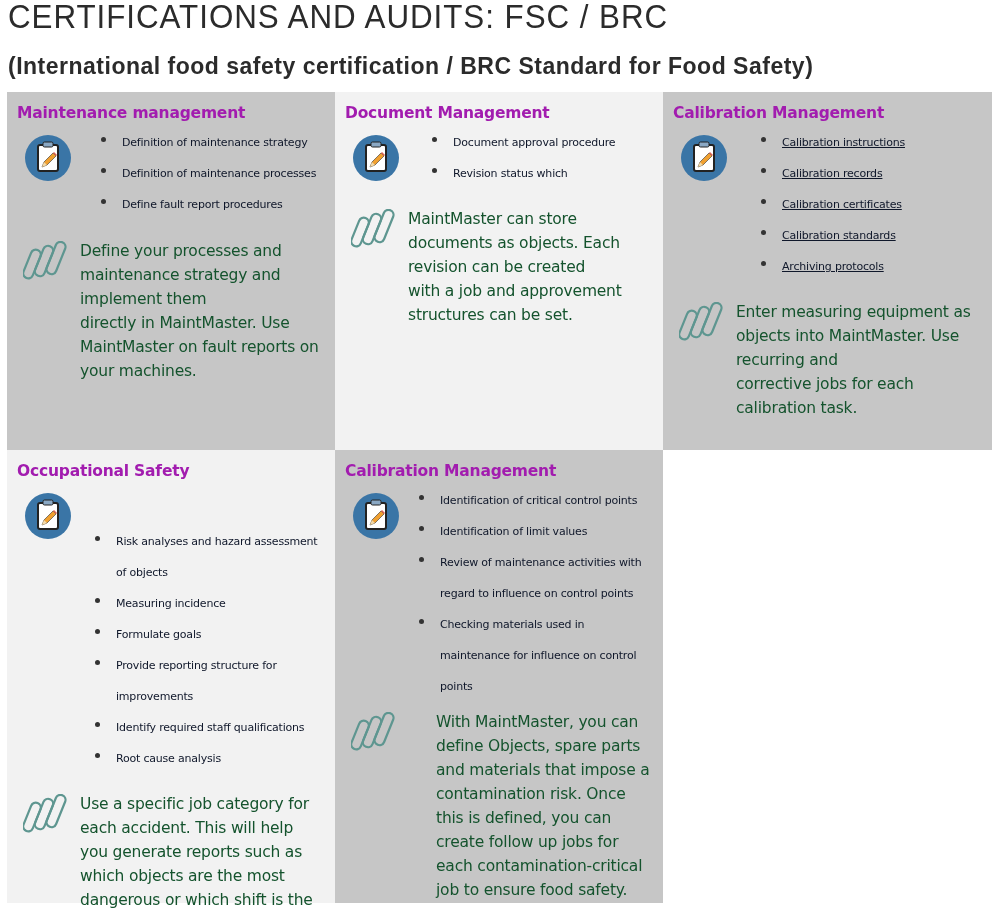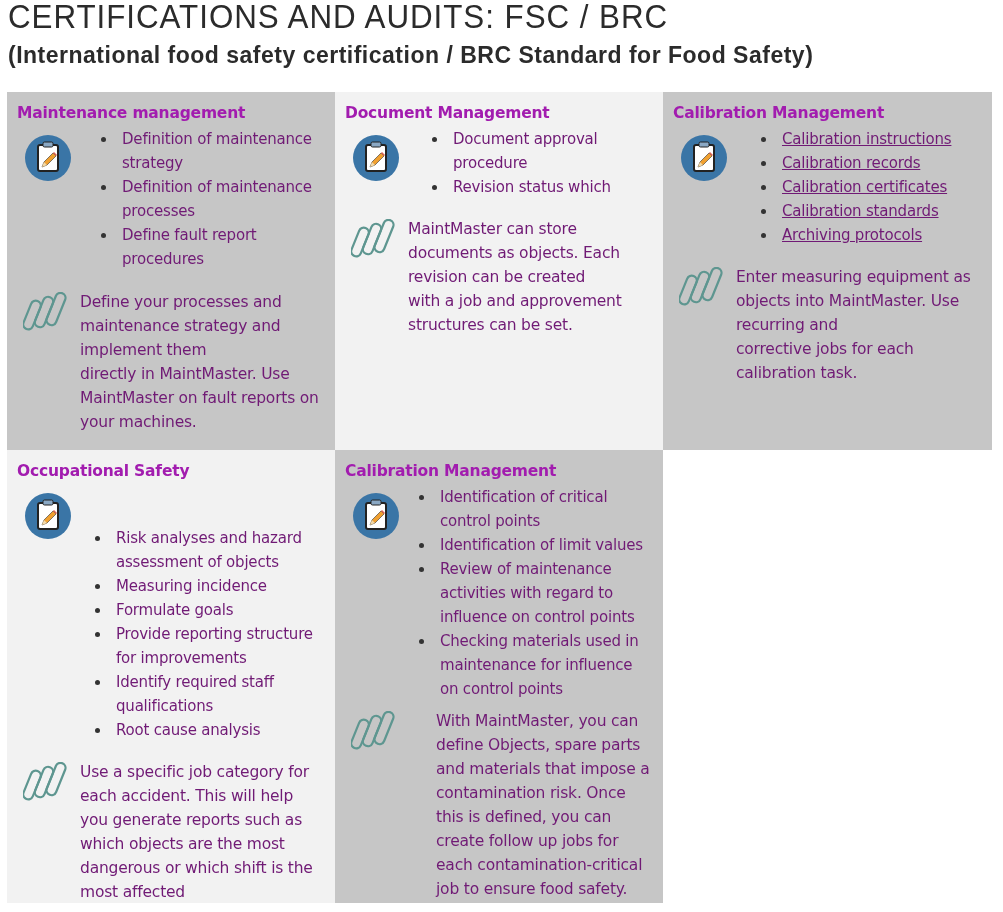--- a/index.html
+++ b/index.html
@@ -7,21 +7,21 @@
     body { font-family: "DejaVu Sans", "Liberation Sans", sans-serif; color: #333333; position: relative; }
 
     .page-title {
       position: absolute; left: 8px; top: -2px;
       font-family: "Liberation Sans", sans-serif;
       font-size: 33px; letter-spacing: 1px; color: #2b2b2b;
       font-weight: normal; white-space: nowrap;
       transform: scaleX(0.95); transform-origin: left top;
     }
     .page-subtitle {
-      position: absolute; left: 8px; top: 42px;
+      position: absolute; left: 8px; top: 53px;
       font-family: "Liberation Sans", sans-serif;
       font-size: 23px; color: #2b2b2b; letter-spacing: 0.5px;
       white-space: nowrap;
     }
 
     .grid {
       position: absolute; left: 7px; top: 92px;
       width: 985px; height: 811px;
       display: grid;
       grid-template-columns: 328px 328px 329px;
@@ -42,33 +42,33 @@
     .row { display: flex; align-items: flex-start; }
     .clip-wrap { width: 64px; flex: 0 0 64px; padding-top: 12px; padding-left: 8px; }
     .clip-icon {
       width: 46px; height: 46px; border-radius: 50%;
       background: #3a75a6; position: relative;
     }
     .clip-icon svg { position: absolute; left: 0; top: 0; }
 
     ul.bullets {
       list-style: none; margin-left: 18px; margin-top: 4px;
-      font-size: 15px; line-height: 24px; color: #701a75;
+      font-size: 11px; line-height: 31px; color: #0f172a;
       letter-spacing: -0.2px;
     }
     ul.bullets li { position: relative; padding-left: 23px; }
     ul.bullets li::before {
       content: ""; position: absolute; left: 2px; top: 10px;
       width: 5px; height: 5px; border-radius: 50%; background: #333;
     }
 
     .desc-row { display: flex; align-items: flex-start; margin-top: 19px; }
     .mm-wrap { width: 63px; flex: 0 0 63px; padding-top: 2px; padding-left: 6px; }
     .desc {
-      font-size: 15.5px; line-height: 24px; color: #701a75;
+      font-size: 15.5px; line-height: 24px; color: #14532d;
       letter-spacing: -0.2px; white-space: pre-line;
     }
   </style>
 </head>
 <body>
 
 <h1 class="page-title">CERTIFICATIONS AND AUDITS: FSC / BRC</h1>
 <h2 class="page-subtitle">(International food safety certification / BRC Standard for Food Safety)</h2>
 
 <div class="grid">

